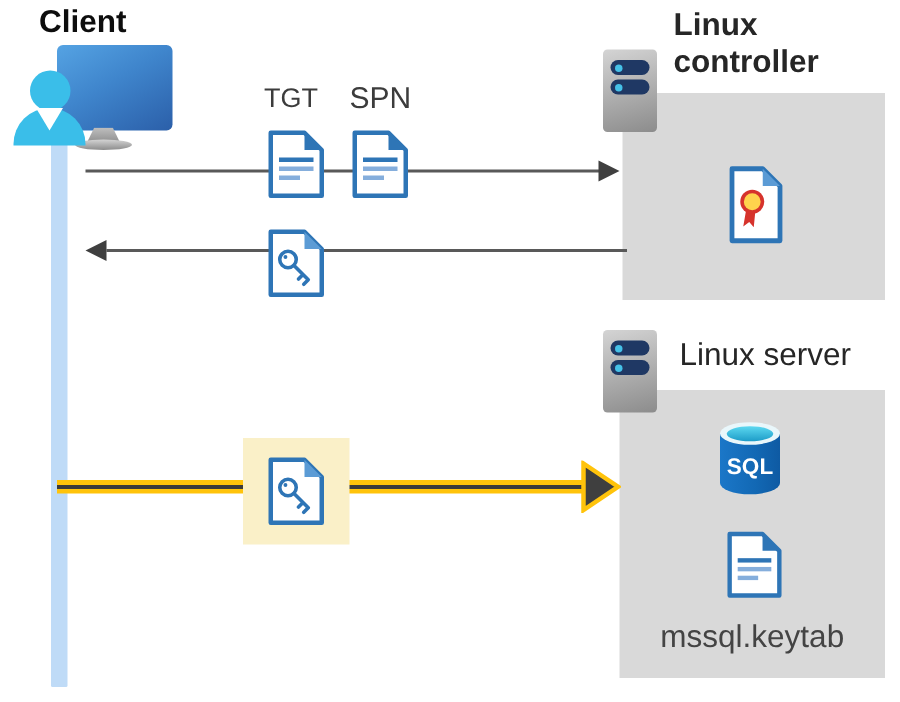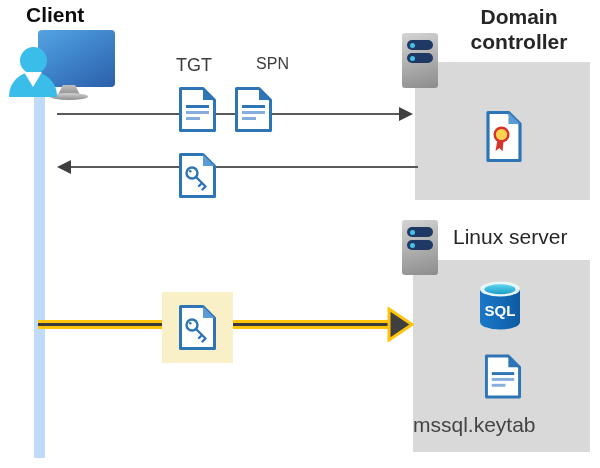--- a/index.html
+++ b/index.html
@@ -47,27 +47,27 @@
   
   .icon{position:absolute;z-index:6;}
   .doc-tgt{left:178px;top:86px;width:39px;height:47px;}
   .doc-spn{left:234px;top:86px;width:39px;height:47px;}
   .doc-key1{left:178px;top:152px;width:39px;height:47px;}
   .doc-key2{left:178px;top:304px;width:39px;height:47px;}
   .cert{left:486px;top:110px;width:36px;height:53px;}
   .sql{left:478px;top:280px;width:44px;height:51px;}
   .doc-keytab{left:484px;top:352px;width:38px;height:49px;}
   
-  .lbl{position:absolute;z-index:7;color:#262626;text-align:center;}
+  .lbl{position:absolute;z-index:7;color:#262626;}
   .client-label{left:26px;top:3px;font-size:21px;font-weight:700;color:#0D0D0D;}
   .tgt-label{left:176px;top:55px;width:43px;text-align:left;font-size:18px;color:#3C3C3C;}
-  .spn-label{left:232px;top:55px;width:43px;text-align:center;font-size:16px;color:#3C3C3C;margin-left:19px;}
+  .spn-label{left:232px;top:55px;width:43px;text-align:center;font-size:20px;color:#3C3C3C;}
   .dc-label{left:449px;top:4px;width:140px;font-size:21px;line-height:25px;font-weight:700;}
   .linux-label{left:453px;top:225px;font-size:21px;font-weight:400;}
-  .keytab-label{left:413px;top:413px;width:177px;text-align:left;font-size:21px;color:#444;}
+  .keytab-label{left:413px;top:413px;width:177px;text-align:center;font-size:21px;color:#444;}
 </style>
 </head>
 <body>
 
 <div class="canvas">
 
   <div class="machine-box dc-box"></div>
   <div class="machine-box linux-box"></div>
 
   <div class="timeline"></div>
@@ -123,21 +123,21 @@
     <path d="M25 2.5 L36.5 14 H25 Z" fill="#5B9BD5"></path>
     <circle cx="14" cy="21" r="5.5" fill="none" stroke="#2E75B6" stroke-width="2.4"></circle>
     <circle cx="12.3" cy="19.3" r="1.3" fill="#2E75B6"></circle>
     <path d="M18 25 L27.5 34.5 M24 31 L21 34 M27.5 34.5 L24.5 37.5" stroke="#2E75B6" stroke-width="2.4" fill="none" stroke-linecap="round"></path>
   </svg>
 
   <div class="server srv-dc">
     <div class="pill p1"></div>
       <div class="pill p2"></div>
   </div>
-  <div class="lbl dc-label">Domain controller</div>
+  <div class="lbl dc-label">Linux controller</div>
   <svg class="icon cert" viewBox="0 0 36 52">
     <path d="M2 2 H22.5 L34 13.5 V50 H2 Z" fill="#fff" stroke="#2E75B6" stroke-width="3.2" stroke-linejoin="round"></path>
     <path d="M22.5 2 L34 13.5 H22.5 Z" fill="#5B9BD5"></path>
     <path d="M11.5 29 L9.5 40.5 L13.5 37.5 L16.5 41 L17.5 31 Z" fill="#D6332C"></path>
     <circle cx="15.5" cy="24" r="8" fill="#D6332C"></circle>
     <circle cx="15.5" cy="24" r="5.6" fill="#FFD34D"></circle>
   </svg>
 
   <div class="server srv-linux">
     <div class="pill p1"></div>

